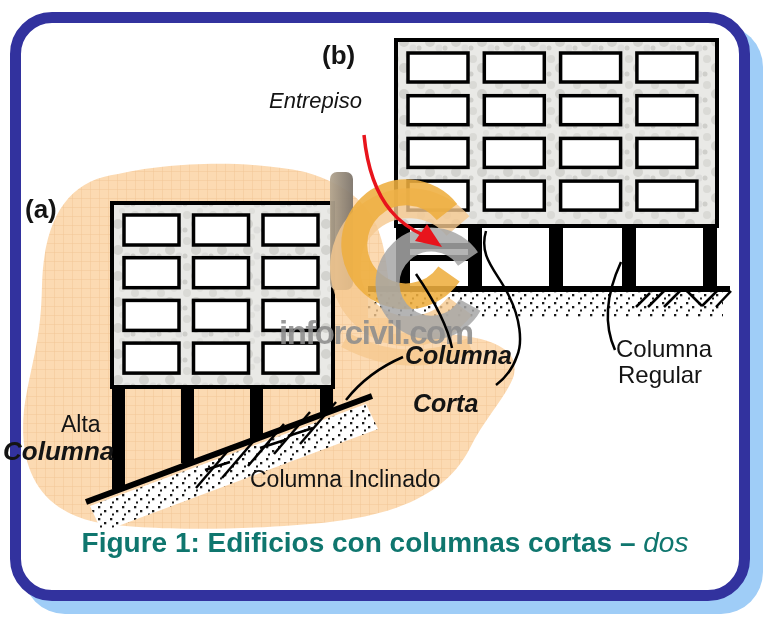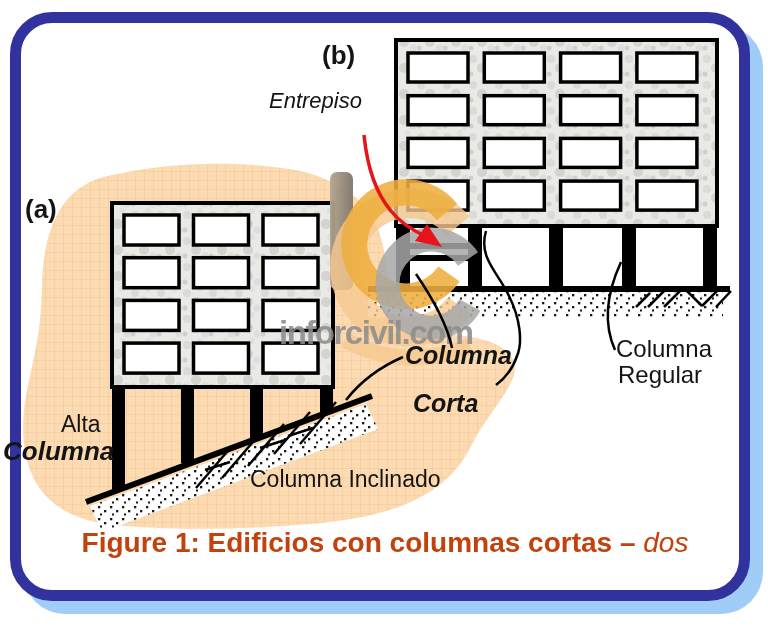--- a/index.html
+++ b/index.html
@@ -9,21 +9,21 @@
          border:11px solid #32329e;border-radius:42px;background:#ffffff;
          box-shadow:13px 13px 0 #9fcdf7;}
   svg.diagram{position:absolute;left:0;top:0;z-index:2;}
   .label{position:absolute;z-index:3;color:#141414;line-height:1;white-space:nowrap;}
   .bold{font-weight:bold;}
   .italic{font-style:italic;}
   .win{fill:#ffffff;stroke:#000000;stroke-width:3.5px;}
   .leader{fill:none;stroke:#000000;stroke-width:2.5px;}
   .hatch{stroke:#000000;stroke-width:2.5px;}
   .caption{position:absolute;left:22px;top:527px;width:726px;z-index:3;text-align:center;
-           font-size:28px;line-height:31px;color:#c2410c;}
+           font-size:28px;line-height:31px;color:#0f766e;}
   .caption .cap-bold{font-weight:bold;}
   .caption .cap-italic{font-style:italic;}
   .wm{font-family:"Liberation Sans",sans-serif;font-weight:bold;font-size:33px;
       fill:#8d8d8d;opacity:.88;letter-spacing:-1.5px;}
 </style>
 </head>
 <body>
 
 <div class="canvas">
 

